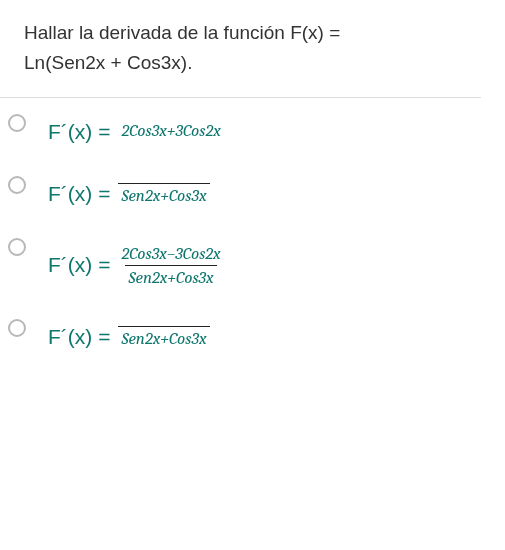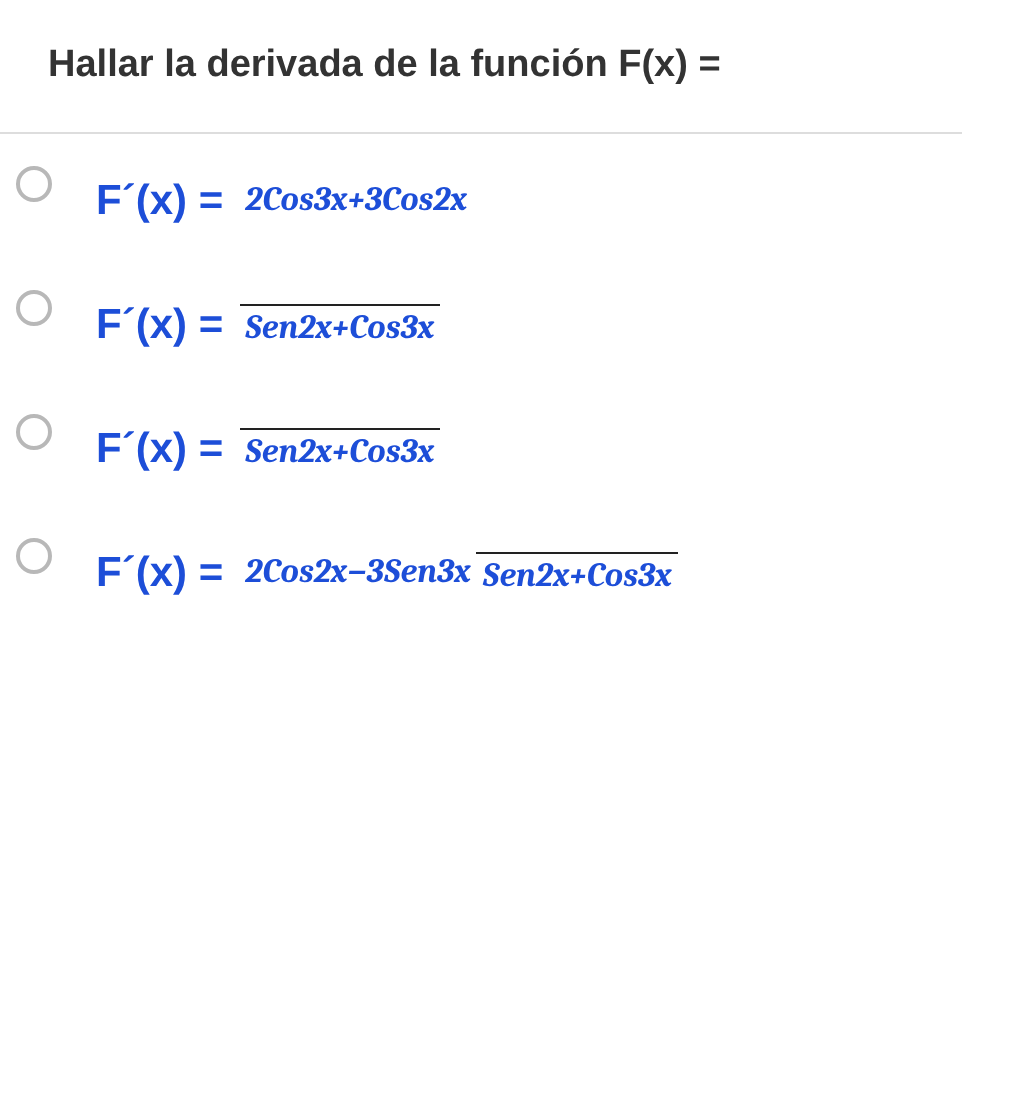--- a/index.html
+++ b/index.html
@@ -1,19 +1,18 @@
 <!DOCTYPE html>
 <html><head>
   <meta charset="utf-8">
   <style>
     * {
       margin: 0;
       padding: 0;
       box-sizing: border-box;
-      font-weight: bold;
     }
     body {
       font-family: Arial, Helvetica, sans-serif;
       background: #ffffff;
       width: 505px;
       height: 550px;
       padding: 0;
     }
     .container {
       padding: 18px 24px 18px 48px;
@@ -44,32 +43,32 @@
       left: -40px;
       top: -6px;
       width: 18px;
       height: 18px;
       border: 2px solid #b8b8b8;
       border-radius: 50%;
       background: #fff;
     }
     .formula {
       font-size: 21px;
-      color: #1d4ed8;
+      color: #0f766e;
       display: flex;
       align-items: center;
       font-family: Arial, sans-serif;
     }
     .lhs {
       margin-right: 8px;
       white-space: nowrap;
     }
     .frac {
       display: inline-flex;
-      flex-direction: row;
+      flex-direction: column;
       align-items: center;
       vertical-align: middle;
       font-style: italic;
       font-size: 17px;
       font-family: Cambria, Georgia, serif;
     }
     .frac .num {
       padding: 0 3px 2px 3px;
       white-space: nowrap;
     }
@@ -78,20 +77,21 @@
       padding: 2px 3px 0 3px;
       white-space: nowrap;
     }
   </style>
 </head>
 <body>
 
 <div class="container">
   <div class="question">
     <span>Hallar la derivada de la función F(x) =</span><br>
+    <span>Ln(Sen2x + Cos3x).</span>
   </div>
   <hr class="divider">
 
   <div class="option">
     <div class="radio"></div>
     <div class="formula">
       <span class="lhs">F´(x) = </span>
       <span class="frac">
         <span class="num">2Cos3x+3Cos2x</span>
       </span>
@@ -106,29 +106,29 @@
         <span class="den">Sen2x+Cos3x</span>
       </span>
     </div>
   </div>
 
   <div class="option">
     <div class="radio"></div>
     <div class="formula">
       <span class="lhs">F´(x) = </span>
       <span class="frac">
+        <span class="num">2Cos3x−3Cos2x</span>
         <span class="den">Sen2x+Cos3x</span>
       </span>
     </div>
   </div>
 
   <div class="option">
     <div class="radio"></div>
     <div class="formula">
       <span class="lhs">F´(x) = </span>
       <span class="frac">
-        <span class="num">2Cos2x−3Sen3x</span>
         <span class="den">Sen2x+Cos3x</span>
       </span>
     </div>
   </div>
 
 </div>
 
 </body></html>

